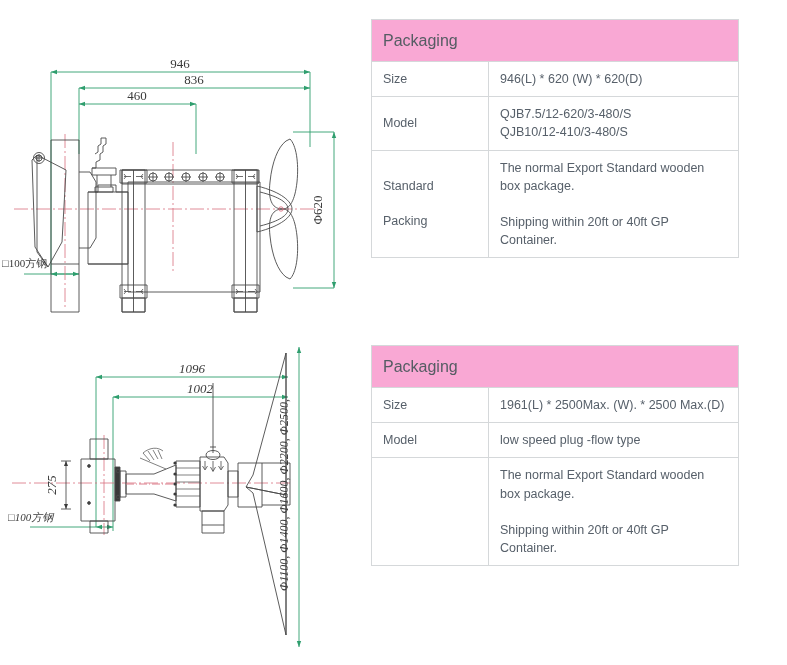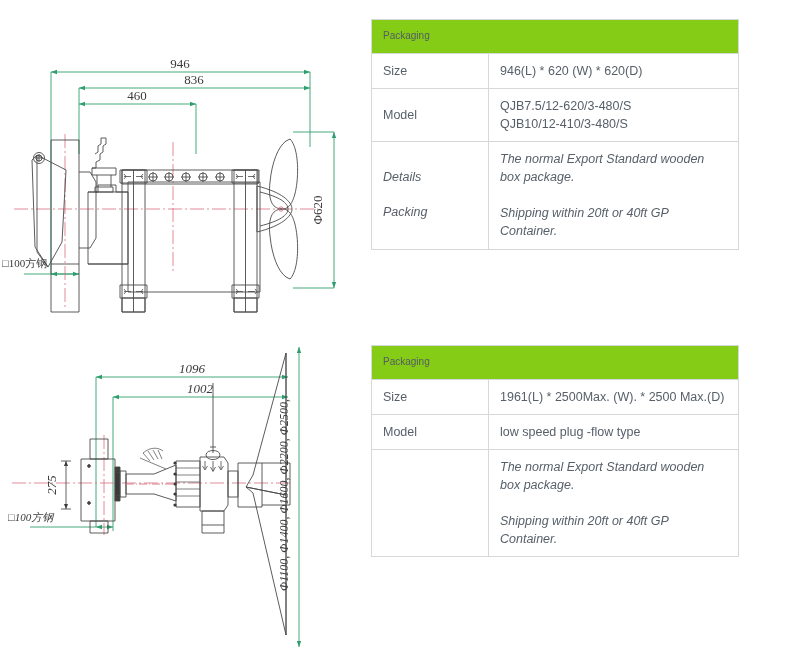--- a/index.html
+++ b/index.html
@@ -36,29 +36,29 @@
 
   .pack-table td, .pack-table th {
     border: 1px solid #d5d8da;
     padding: 8px 11px;
     text-align: left;
     vertical-align: middle;
     font-weight: normal;
     line-height: 1.45;
   }
   .pack-table thead th {
-    background: #84cc16;
-    font-size: 10px;
+    background: #f9a8d4;
+    font-size: 16px;
     color: #555c63;
     padding-top: 9px;
     padding-bottom: 9px;
   }
   .col-label { width: 94px; }
   .cell-multi { white-space: pre-line; }
-  .cell-pad { padding-top: 14px; padding-bottom: 14px; font-style: italic; }
+  .cell-pad { padding-top: 14px; padding-bottom: 14px; }
   .label-stack { line-height: 2.8; }
 </style>
 </head>
 <body>
 
 <div class="page">
 
   <div class="drawing" id="drawing-top">
     <svg viewBox="0 0 368 275" xmlns="http://www.w3.org/2000/svg">
       <g fill="none" stroke="#4a4a4a" stroke-width="0.9" stroke-linejoin="round">
@@ -328,21 +328,21 @@
         <td>946(L) * 620 (W) * 620(D)</td>
       </tr>
       <tr>
         <td class="col-label">Model</td>
         <td class="cell-multi">QJB7.5/12-620/3-480/S
 QJB10/12-410/3-480/S</td>
       </tr>
       <tr>
         <td class="col-label cell-pad">
           <div class="label-stack">
-            <div>Details</div>
+            <div>Standard</div>
             <div>Packing</div>
           </div>
         </td>
         <td class="cell-multi cell-pad">The normal Export Standard wooden box package.
 
 Shipping within 20ft or 40ft GP Container.</td>
       </tr>
     </tbody>
   </table>
 

